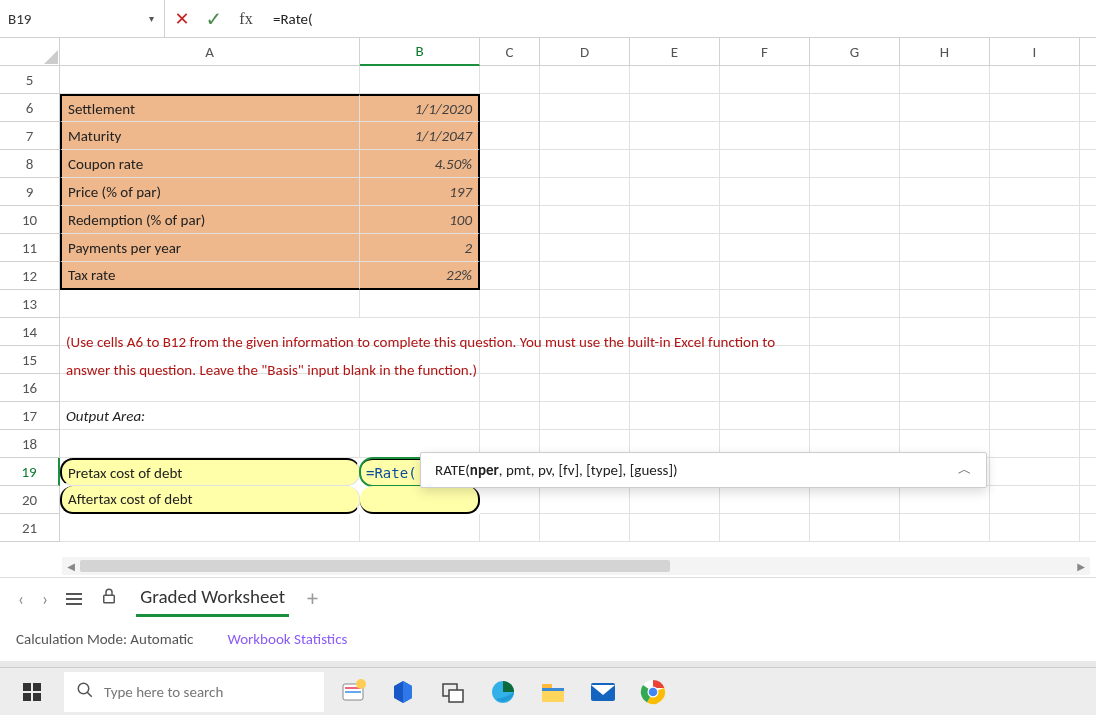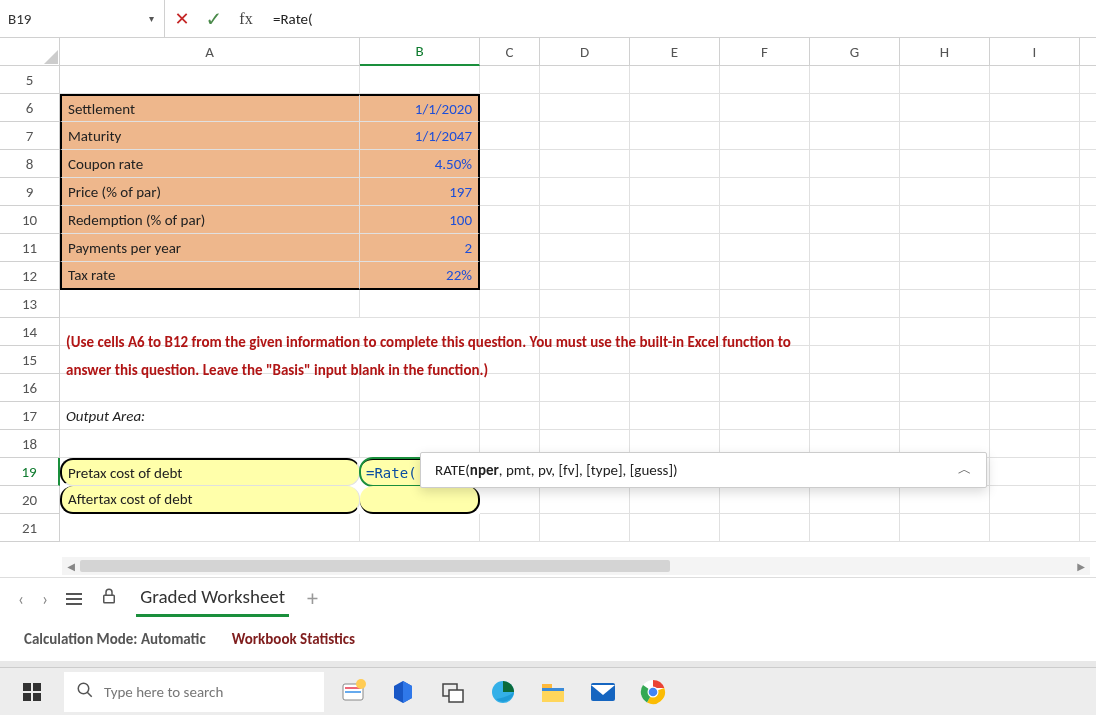--- a/index.html
+++ b/index.html
@@ -39,22 +39,22 @@
   .cD { width: 90px; }
   .cE { width: 90px; }
   .cF { width: 90px; }
   .cG { width: 90px; }
   .cH { width: 90px; }
   .cI { width: 90px; }
   .cJ { width: 90px; }
 
   .orange { background: #eeb78c; }
   .yellow { background: #ffffaa; border-radius: 13px; }
-  .blueval { color: #1d4ed8; justify-content: flex-end; }
-  .redtext { color: #b11515; font-weight: 700; margin-top: 20px; }
+  .blueval { color: #404040; justify-content: flex-end; font-style: italic; }
+  .redtext { color: #b11515; font-weight: 400; margin-top: 20px; }
   .italic { font-style: italic; }
 
   .thick-border-top { border-top: 2px solid #000; }
   .thick-border-bottom { border-bottom: 2px solid #000 !important; }
   .thick-border-left { border-left: 2px solid #000; }
   .thick-border-right { border-right: 2px solid #000 !important; }
 
   .active-cell { outline: 2px solid #1a8f3c; outline-offset: -1px; }
   .editing { color: #0a4da0; font-family: Consolas, monospace; font-size: 14px; }
 
@@ -73,22 +73,22 @@
   
   .sheettabs { position: absolute; left: 0; right: 0; bottom: 96px; height: 42px; display: flex; align-items: center; padding: 0 18px; gap: 18px; border-top: 1px solid #ddd; }
   .nav-arrow { color: #888; font-size: 18px; }
   .hamb { display: flex; flex-direction: column; gap: 3px; }
   .hamb span { width: 16px; height: 2px; background: #555; }
   .lock { color: #555; font-size: 18px; }
   .tabname { font-size: 19px; color: #333; border-bottom: 3px solid #1a8f3c; padding: 4px 4px 6px; }
   .addtab { color: #999; font-size: 22px; }
 
   
-  .statusbar { position: absolute; left: 0; right: 0; bottom: 56px; height: 40px; display: flex; align-items: center; padding: 0 24px; gap: 26px; color: #555; background:#fff;font-weight:bold; }
-  .statusbar .wbstats { color: #7f1d1d; }
+  .statusbar { position: absolute; left: 0; right: 0; bottom: 56px; height: 40px; display: flex; align-items: center; padding: 0 16px; gap: 34px; color: #555; background:#fff; }
+  .statusbar .wbstats { color: #8b5cf6; }
 
   
   .taskbar { position: absolute; left: 0; right: 0; bottom: 0; height: 48px; background: #ededed; display: flex; align-items: center; padding: 0 8px; gap: 8px; border-top: 1px solid #ccc; }
   .winbtn { width: 48px; height: 40px; display: flex; align-items: center; justify-content: center; }
   .searchbox { flex: 0 0 260px; height: 40px; background: #fff; display: flex; align-items: center; padding: 12px 12px; gap: 10px; color: #777; }
   .tb-icon { width: 42px; height: 40px; display: flex; align-items: center; justify-content: center; font-size: 22px; }
   .spacer-gap { height:6px; background:#e8e8e8; position:absolute; left:0; right:0; bottom:48px; }
 </style>
 </head>
 <body>

